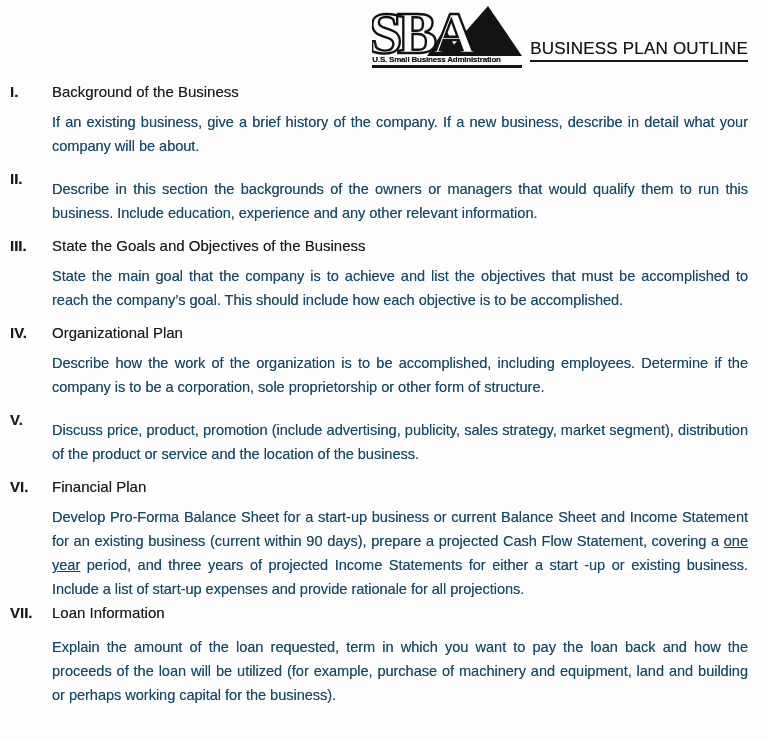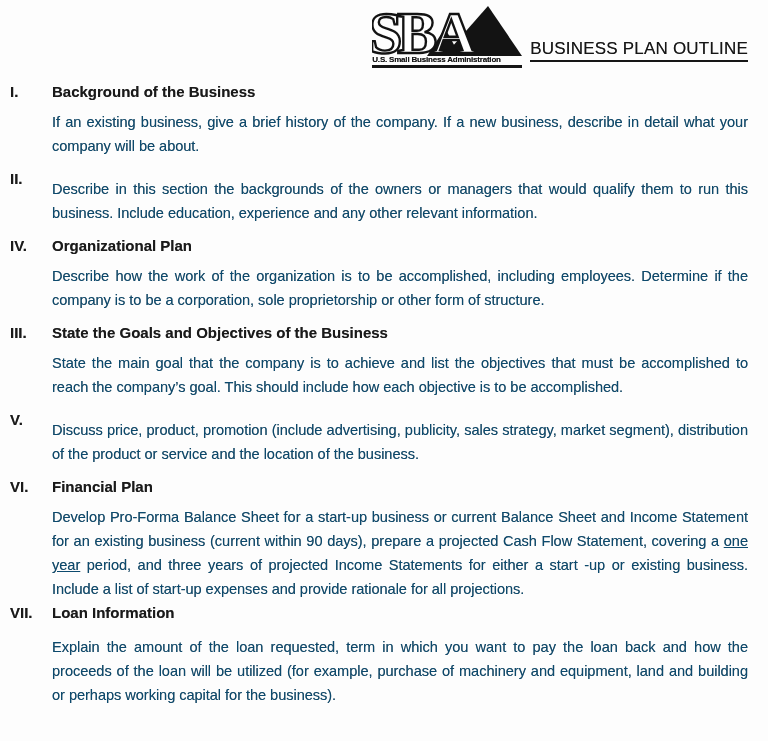--- a/index.html
+++ b/index.html
@@ -65,21 +65,21 @@
   .sec-num {
     font-size: 15px;
     font-weight: bold;
     line-height: 20px;
     color: #1a1a1a;
     text-shadow: 0 0 0.5px rgba(0,0,0,.5);
   }
   .sec-title {
     margin: 0;
     font-size: 15px;
-    font-weight: bold;
+    font-weight: normal;
     line-height: 20px;
     color: #1a1a1a;
     text-shadow: 0 0 0.5px rgba(0,0,0,.5);
   }
   .sec-body {
     margin: 8px 0 0 0;
     font-size: 14.6px;
     line-height: 24px;
     text-align: justify;
     color: #0c4a6e;
@@ -118,32 +118,32 @@
     </section>
 
     <section class="sec">
       <div class="sec-num">II.</div>
       <div class="sec-content">
         <p class="sec-body">Describe in this section the backgrounds of the owners or managers that would qualify them to run this business. Include education, experience and any other relevant information.</p>
       </div>
     </section>
 
     <section class="sec">
+      <div class="sec-num">III.</div>
+      <div class="sec-content">
+        <h2 class="sec-title">State the Goals and Objectives of the Business</h2>
+        <p class="sec-body">State the main goal that the company is to achieve and list the objectives that must be accomplished to reach the company’s goal. This should include how each objective is to be accomplished.</p>
+      </div>
+    </section>
+
+    <section class="sec">
       <div class="sec-num">IV.</div>
       <div class="sec-content">
         <h2 class="sec-title">Organizational Plan</h2>
         <p class="sec-body">Describe how the work of the organization is to be accomplished, including employees. Determine if the company is to be a corporation, sole proprietorship or other form of structure.</p>
-      </div>
-    </section>
-
-    <section class="sec">
-      <div class="sec-num">III.</div>
-      <div class="sec-content">
-        <h2 class="sec-title">State the Goals and Objectives of the Business</h2>
-        <p class="sec-body">State the main goal that the company is to achieve and list the objectives that must be accomplished to reach the company’s goal. This should include how each objective is to be accomplished.</p>
       </div>
     </section>
 
     <section class="sec">
       <div class="sec-num">V.</div>
       <div class="sec-content">
         <p class="sec-body">Discuss price, product, promotion (include advertising, publicity, sales strategy, market segment), distribution of the product or service and the location of the business.</p>
       </div>
     </section>
 

